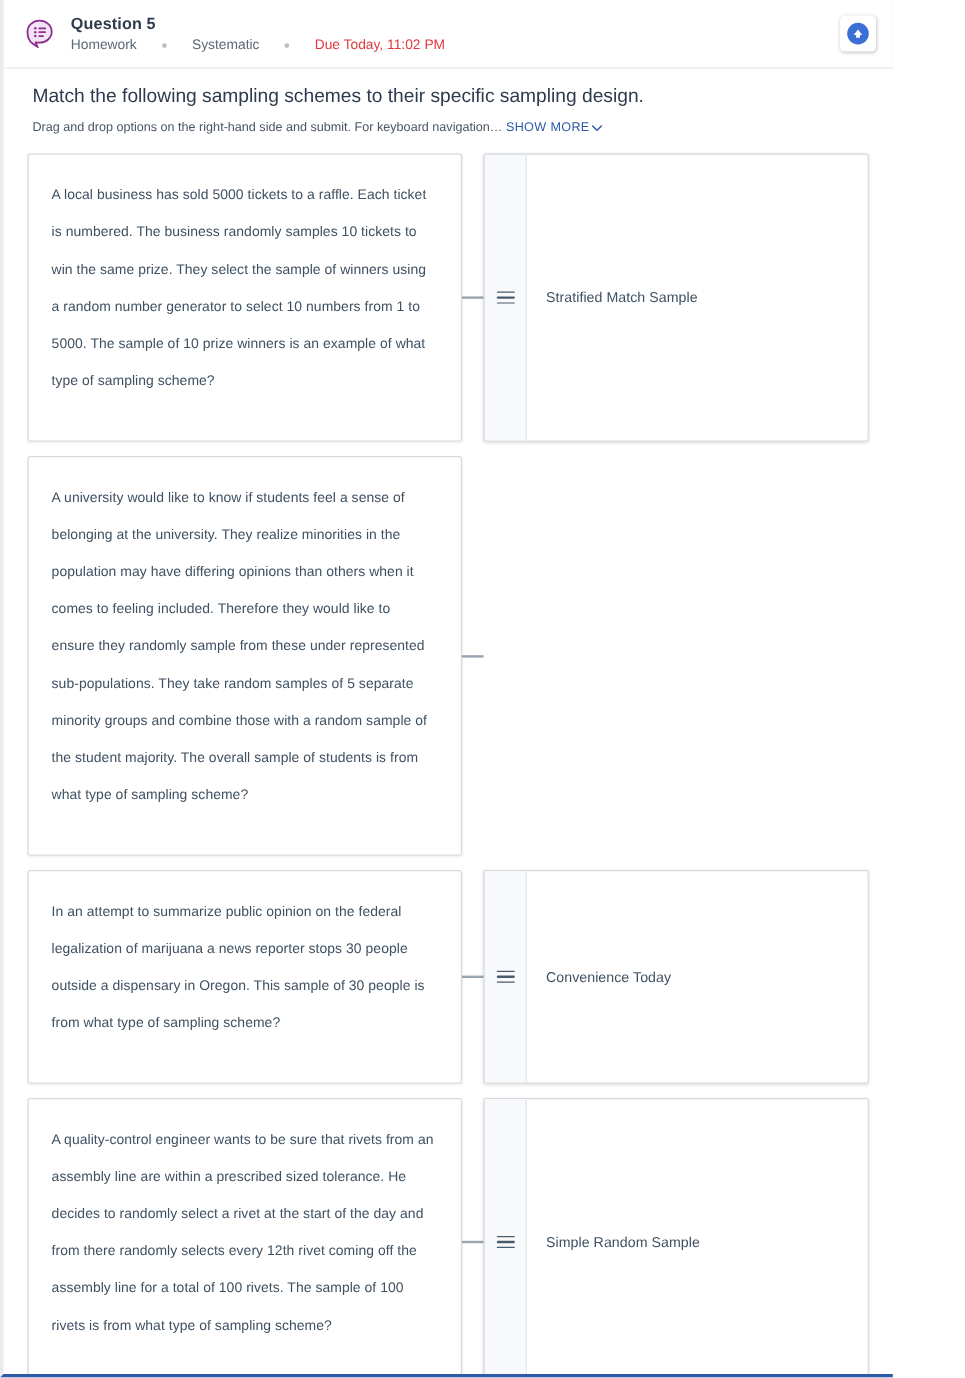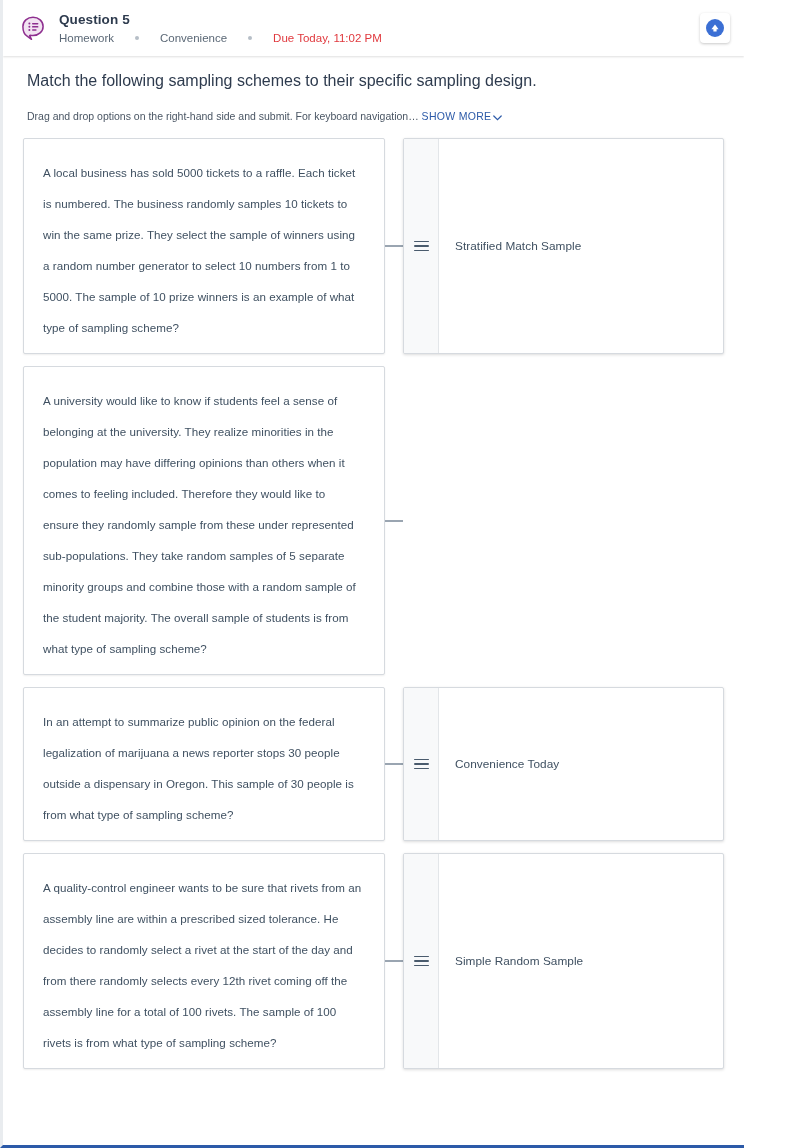--- a/index.html
+++ b/index.html
@@ -93,21 +93,21 @@
   .prompt-wrap { padding: 16px 20px 0 20px; }
 
   .prompt-main {
     font-size: 16px;
     line-height: 18px;
     color: #2e3b4e;
     padding-left: 4px;
   }
 
   .prompt-sub {
-    margin-top: 19px;
+    margin-top: 9px;
     padding-left: 4px;
     font-size: 10.5px;
     line-height: 14px;
     color: #4a5664;
   }
   .show-more {
     color: #2c5aa8;
     font-size: 10.5px;
     letter-spacing: 0.3px;
     cursor: pointer;
@@ -131,21 +131,21 @@
     margin-bottom: 12px;
   }
 
   .prompt-card {
     width: 362px;
     flex: 0 0 362px;
     background: #ffffff;
     border: 1px solid #d6dadf;
     border-radius: 2px;
     box-shadow: 0 1px 2px rgba(0,0,0,0.07);
-    padding: 18px 22px 10px 19px;
+    padding: 18px 22px 34px 19px;
     display: flex;
     align-items: center;
     justify-content: flex-end;
   }
   .prompt-card p {
     font-size: 11.6px;
     line-height: 31px;
     color: #3f5061;
     letter-spacing: 0.05px;
   }
@@ -224,21 +224,21 @@
       <rect x="13" y="8.9" width="6.4" height="1.5" rx="0.7" fill="#8e2f8f"></rect>
       <rect x="13" y="12.1" width="6.4" height="1.5" rx="0.7" fill="#8e2f8f"></rect>
       <rect x="13" y="15.3" width="4.6" height="1.5" rx="0.7" fill="#8e2f8f"></rect>
     </svg>
 
     <div class="header-text">
       <div class="q-title">Question 5</div>
       <div class="q-meta">
         <span>Homework</span>
         <span class="dot"></span>
-        <span>Convenience</span>
+        <span>Systematic</span>
         <span class="dot"></span>
         <span class="due">Due Today, 11:02 PM</span>
       </div>
     </div>
 
     <div class="header-action">
       <span class="circ">
         <svg width="10" height="10" viewBox="0 0 10 10">
           <path d="M5 1.6 L8.6 6.2 H6.6 V8.5 H3.4 V6.2 H1.4 Z" fill="#ffffff"></path>
         </svg>

